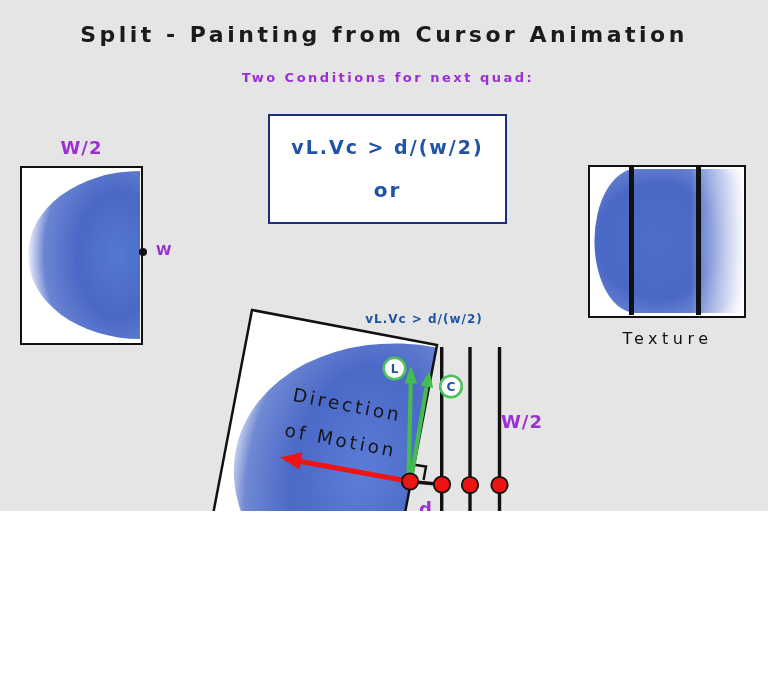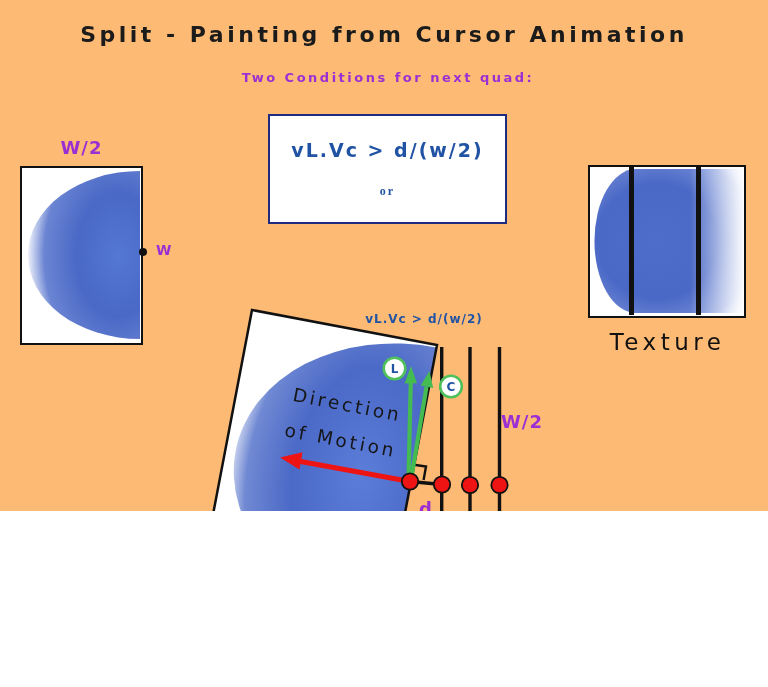--- a/index.html
+++ b/index.html
@@ -1,19 +1,19 @@
 <!DOCTYPE html>
 <html><head>
 <meta charset="utf-8">
 <style>
   * { margin:0; padding:0; box-sizing:border-box; }
   html,body { background:#fff; }
   body { font-family:"DejaVu Sans","Liberation Sans",sans-serif; }
   #stage {
-    position:relative; width:768px; height:511px; background:#fdba74;
+    position:relative; width:768px; height:511px; background:#e5e5e5;
     overflow:hidden;
   }
   .abs { position:absolute; }
 
   
   .title {
     left:0; top:22px; width:768px; text-align:center;
     font-size:22px; font-weight:600; letter-spacing:3.5px; color:#1b1b1b;
   }
   .subtitle {
@@ -22,37 +22,37 @@
   }
 
   
   .cond-box {
     left:268px; top:114px; width:239px; height:110px;
     border:2px solid #1e2b7e; background:#fff;
     display:flex; flex-direction:column; justify-content:space-evenly;
     align-items:center; text-align:center;
   }
   .cond-line { font-size:19px; font-weight:600; letter-spacing:2px; color:#2053a4; }
-  .cond-or   { font-size:12px; font-weight:600; letter-spacing:2px; color:#2053a4;font-family:Liberation Serif, serif; }
+  .cond-or   { font-size:20px; font-weight:600; letter-spacing:2px; color:#2053a4; }
 
   
   .left-fig { left:20px; top:166px; width:123px; height:179px;
     border:2.5px solid #111; background:#fff; }
   .left-fig svg { display:block; }
   .lbl-purple { color:#9c2fd4; font-weight:700; font-size:18px; letter-spacing:1px; }
   .leftfig-toplabel { left:20px; top:137px; width:123px; text-align:center; }
   .w-dot { left:139px; top:248px; width:8px; height:8px; border-radius:50%; background:#111; }
   .w-label { left:156px; top:242px; font-size:14px; }
 
   
   .tex-fig { left:588px; top:165px; width:158px; height:153px;
     border:2.5px solid #111; background:#fff; }
   .tex-fig svg { display:block; }
   .tex-caption { left:580px; top:329px; width:175px; text-align:center;
-    font-size:23px; font-weight:500; letter-spacing:4.5px; color:#111; }
+    font-size:16px; font-weight:500; letter-spacing:4.5px; color:#111; }
 
   
   .vlvc-label { left:358px; top:312px; width:132px; text-align:center;
     font-size:12px; font-weight:700; letter-spacing:1px; color:#2053a4; }
   .direction-label {
     left:266px; top:387px; width:156px; text-align:center;
     transform:rotate(10.8deg); transform-origin:center center;
     font-size:18.5px; letter-spacing:3px; color:#161616; line-height:36px;
     font-weight:500;
   }

